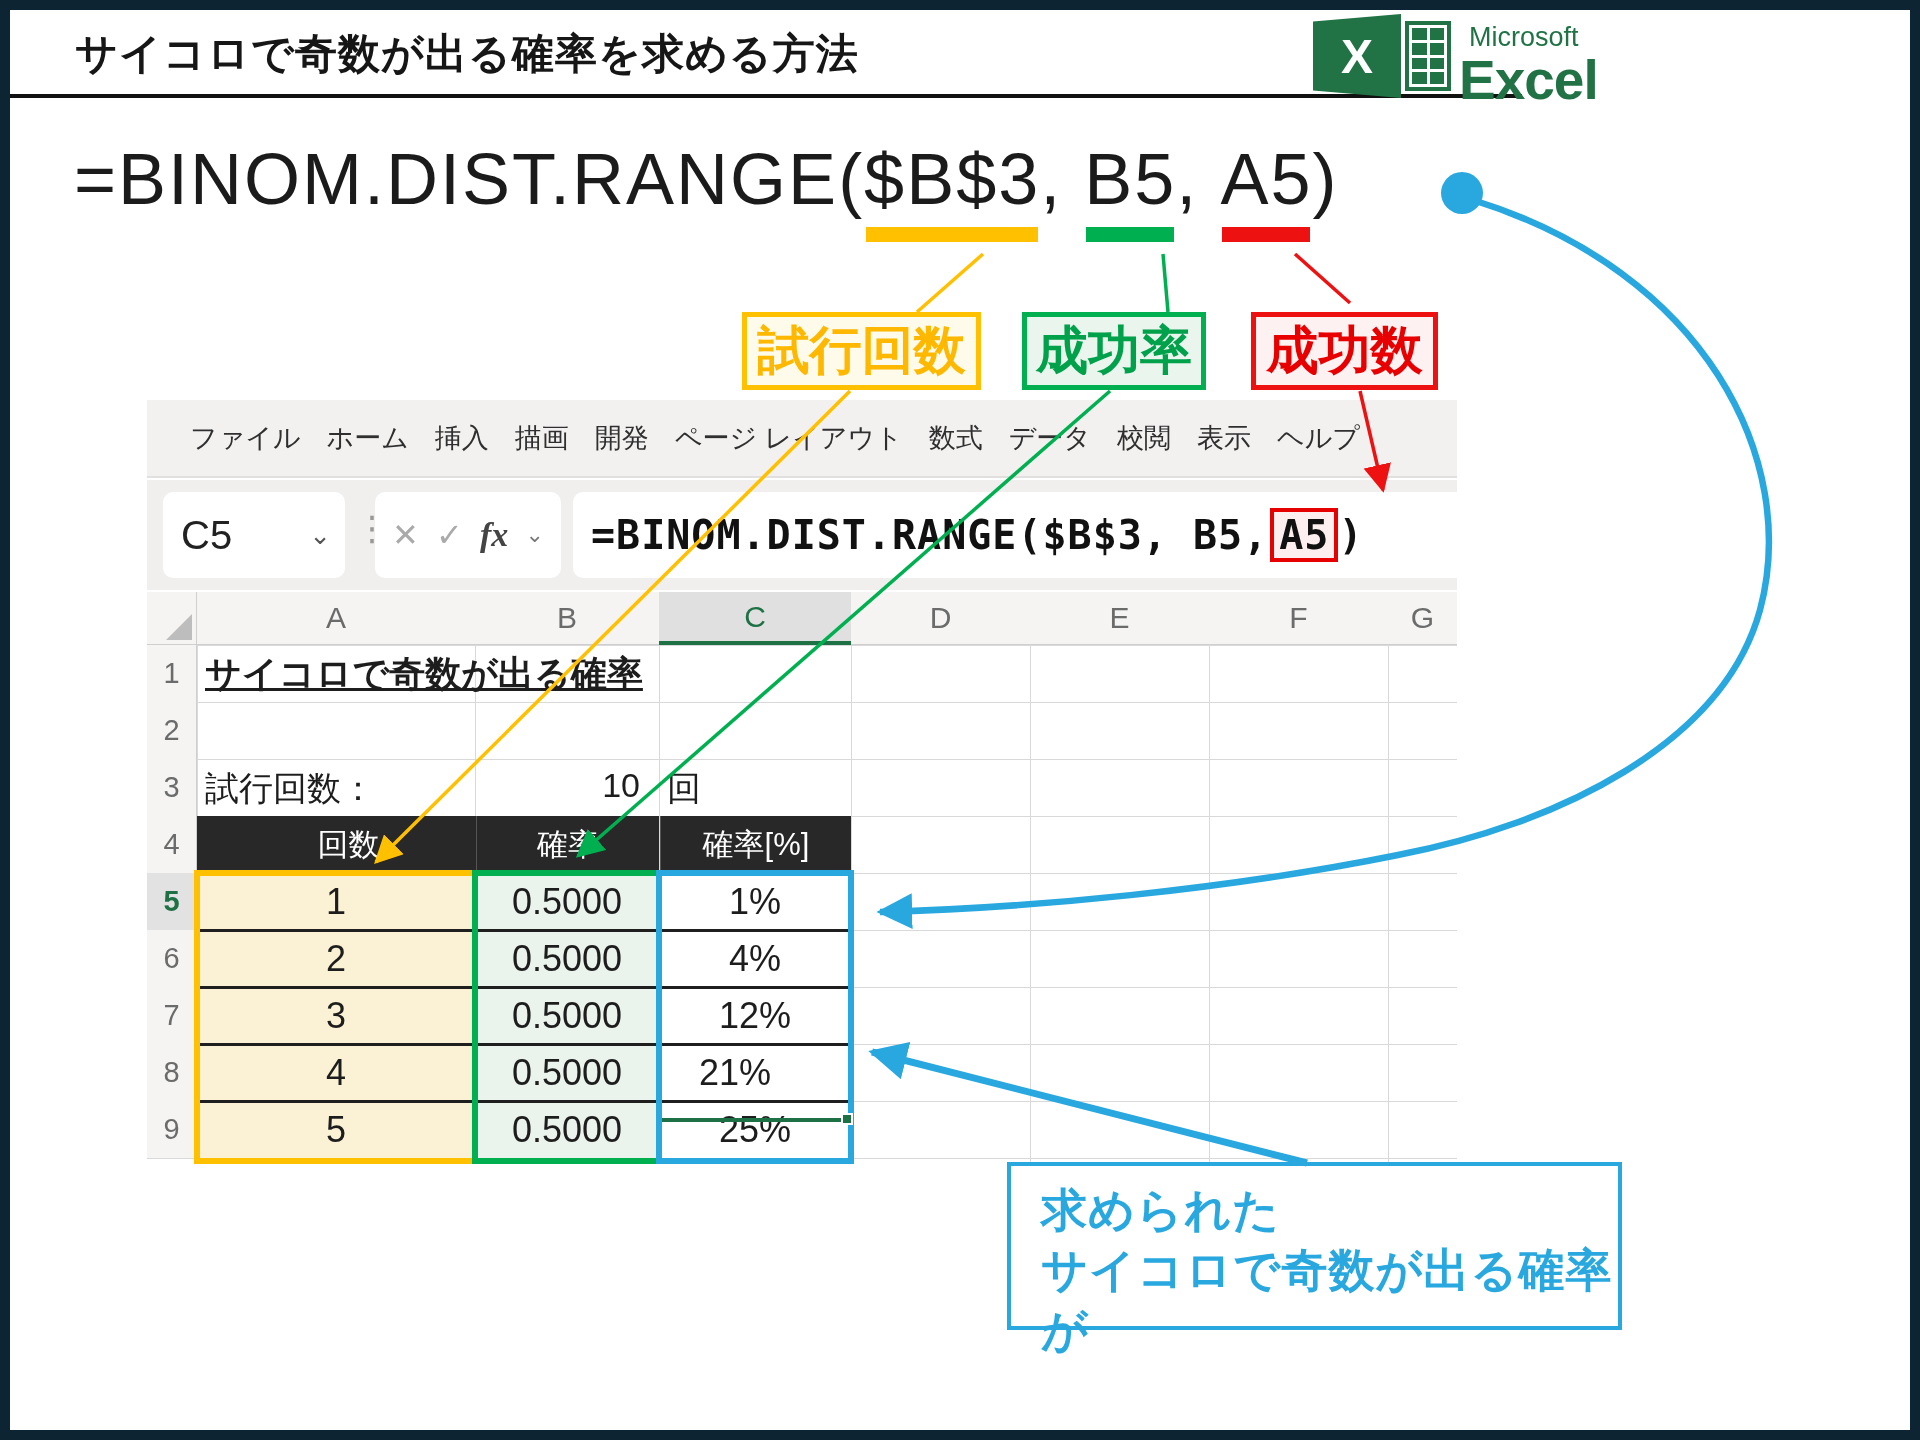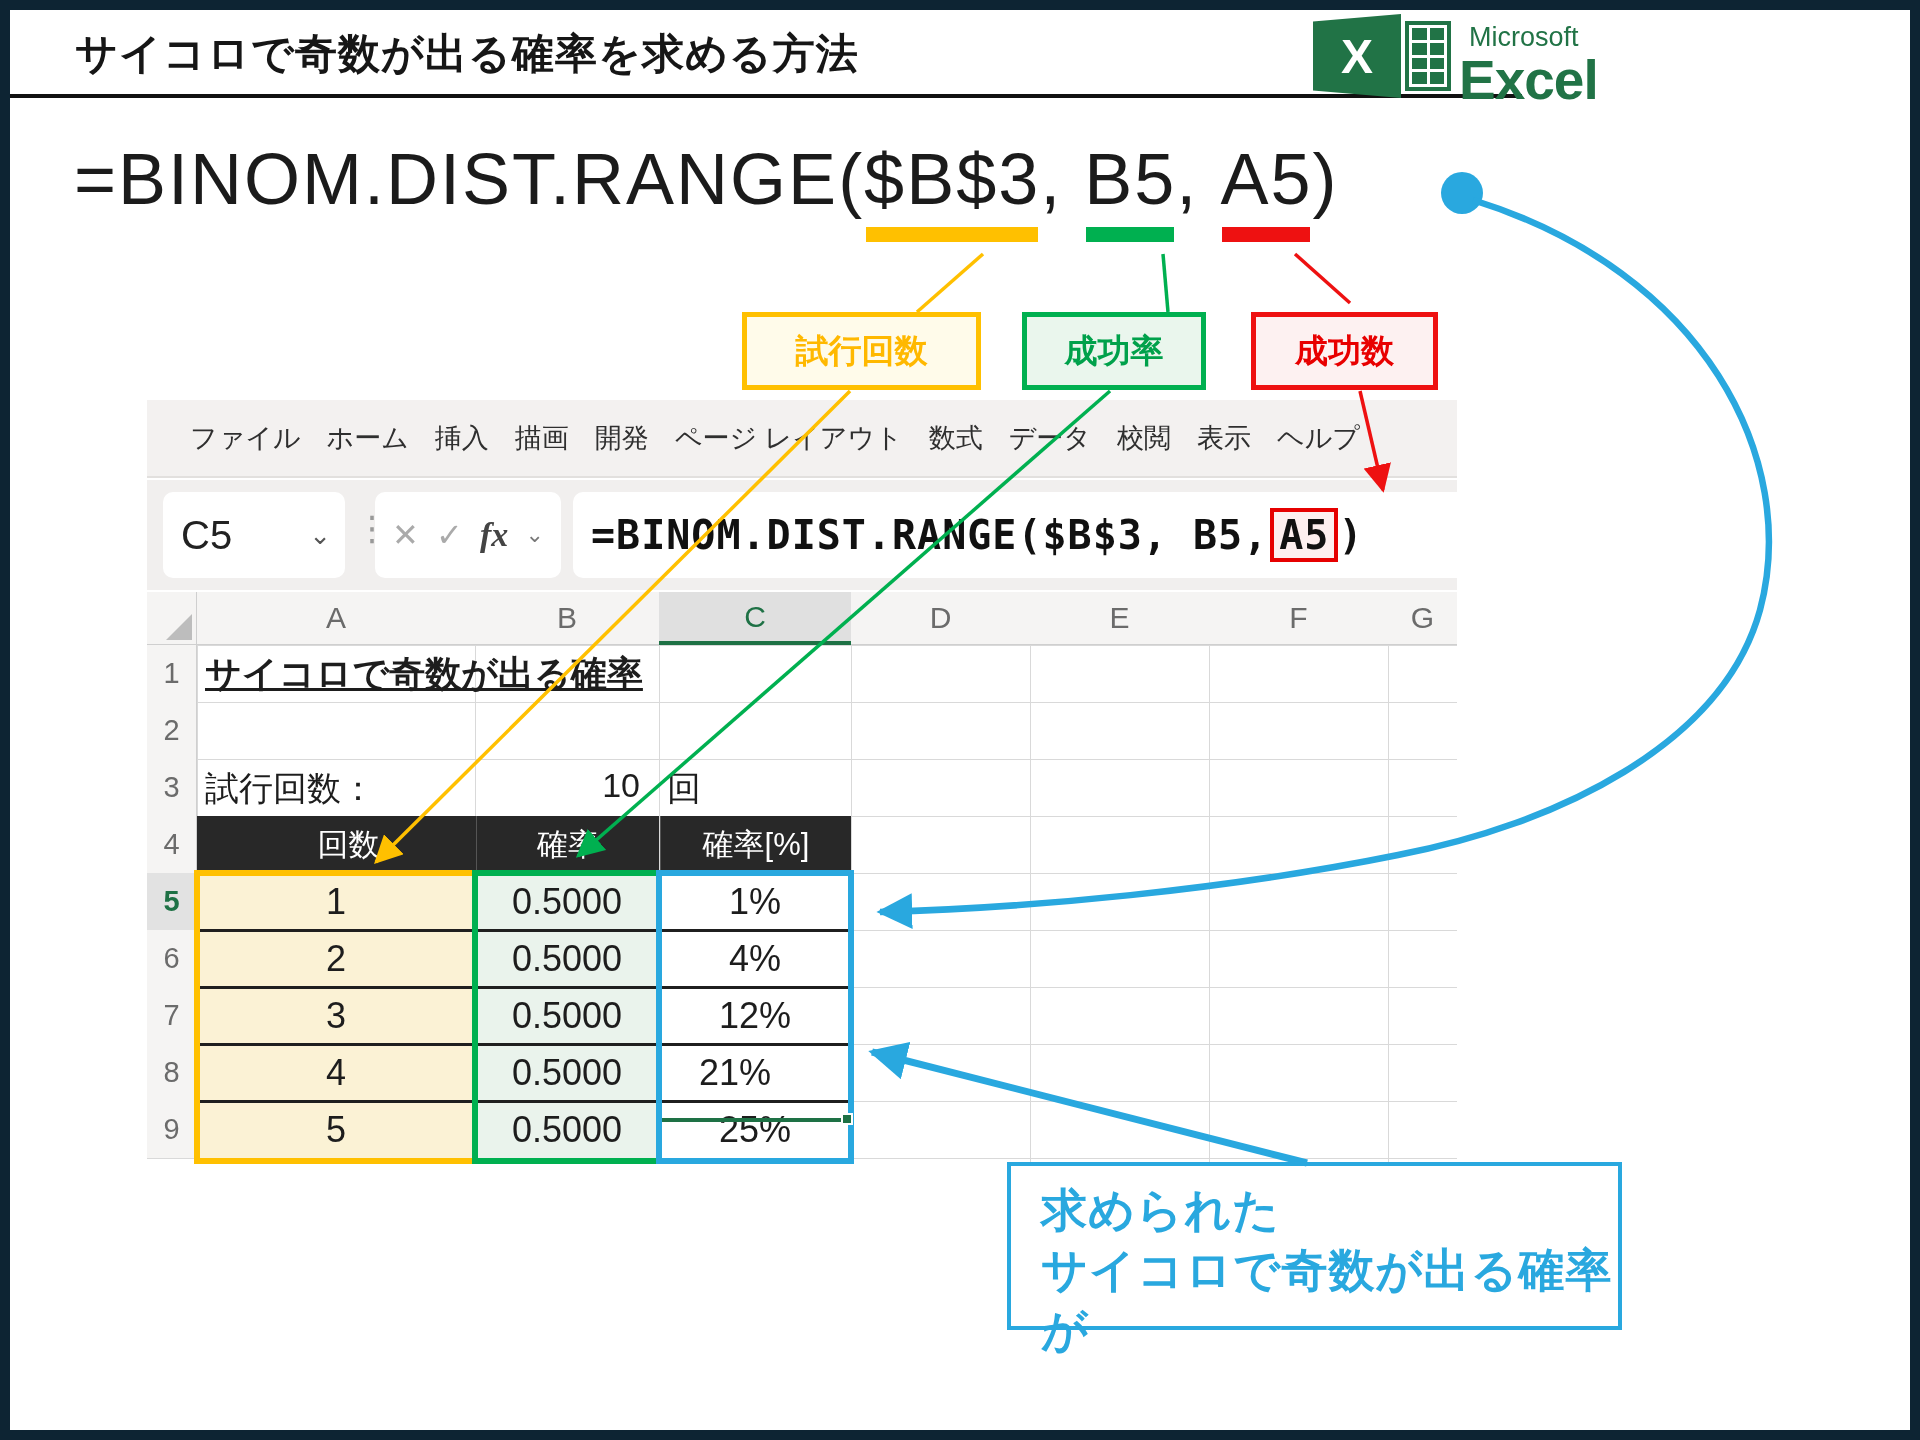--- a/index.html
+++ b/index.html
@@ -24,21 +24,21 @@
   .bigformula { position:absolute; left:74px; top:138px; font-size:72px; font-weight:300; color:#1b1b1b;
     letter-spacing:2px; white-space:nowrap; z-index:1; }
   .bigformula .arg { position:relative; display:inline-block; }
   .bigformula .arg::after { content:""; position:absolute; left:2px; right:2px; bottom:-22px; height:15px; }
   .bigformula .a-trial::after { background:#FFC000; }
   .bigformula .a-rate::after  { background:#00B050; }
   .bigformula .a-count::after { background:#EE1111; }
 
   
   .argbox { position:absolute; top:312px; height:78px; display:flex; align-items:center; justify-content:center;
-    font-size:33px; font-weight:700; z-index:5; }
+    font-size:52px; font-weight:700; z-index:5; }
   .box-trial { left:742px; width:239px; border:5px solid #FFC000; background:#FFFBEA; color:#FFB800; }
   .box-rate  { left:1022px; width:184px; border:5px solid #00B050; background:#EAF6ED; color:#00A14B; }
   .box-count { left:1251px; width:187px; border:5px solid #EE1111; background:#FDF1F1; color:#E80000; }
 
   
   .excel { position:absolute; left:147px; top:400px; width:1310px; height:810px; background:#fff; overflow:hidden; z-index:2; }
   .ribbon { position:absolute; left:0; top:0; width:1310px; height:78px; background:#f3f1f0; border-bottom:2px solid #e2e0de;
     display:flex; align-items:center; gap:26px; padding-left:43px; }
   .ribbon .tab { font-size:27px; color:#2f2f2f; white-space:nowrap; }
   .fbar { position:absolute; left:0; top:80px; width:1310px; height:110px; background:#f1efee; }

